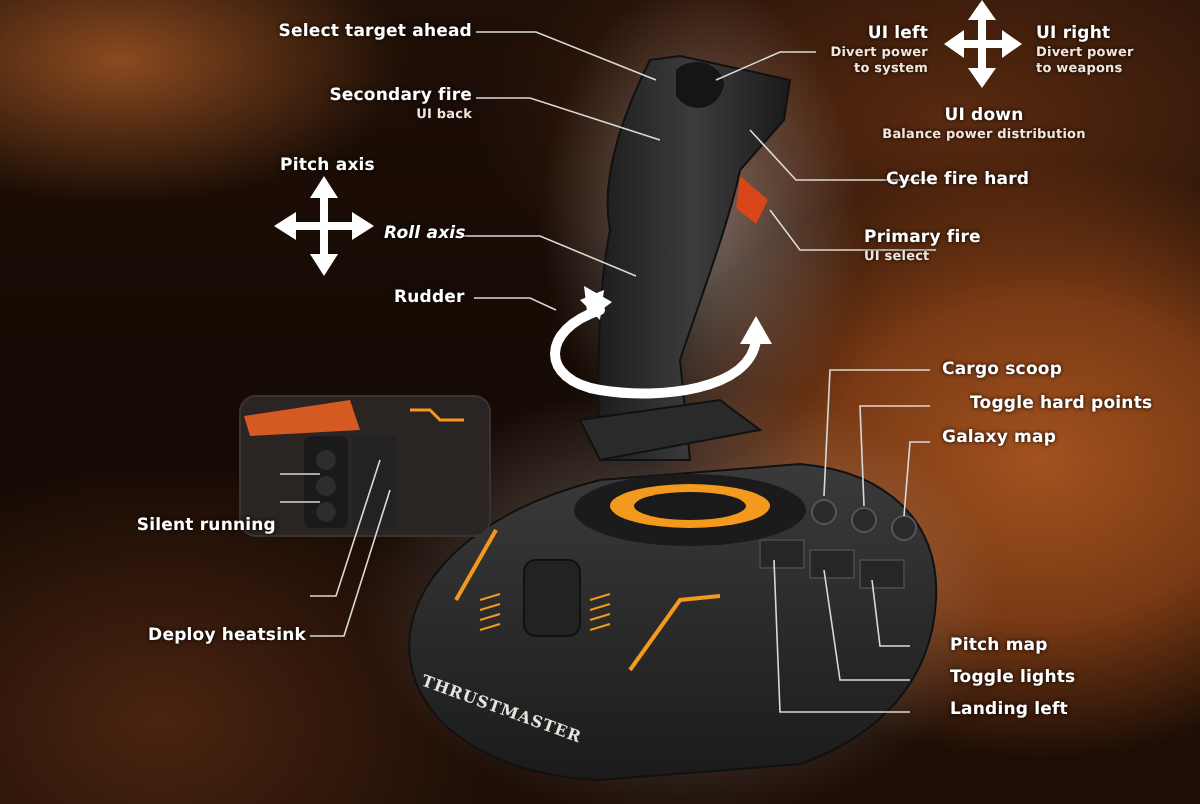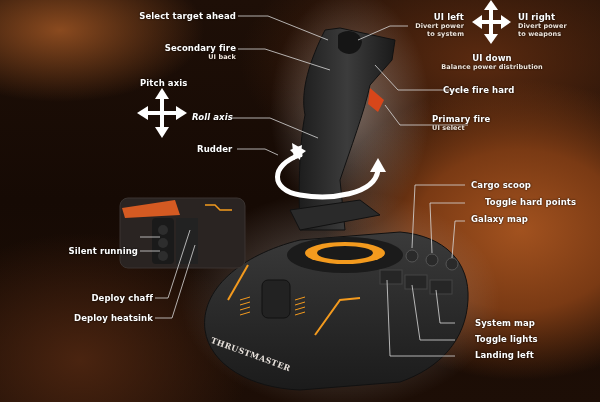--- a/index.html
+++ b/index.html
@@ -193,33 +193,30 @@
     <span>Cargo scoop</span>
   </div>
   <div class="label" style="left:471px; top:197px;margin-left:14px;">
     <span>Toggle hard points</span>
   </div>
   <div class="label" style="left:471px; top:214px;">
     <span>Galaxy map</span>
   </div>
 
   <div class="label" style="left:475px; top:318px;">
-    <span>System map</span>
+    <span>Pitch map</span>
   </div>
   <div class="label" style="left:475px; top:334px;">
     <span>Toggle lights</span>
   </div>
   <div class="label" style="left:475px; top:350px;">
     <span>Landing left</span>
   </div>
 
-  <div class="label right" style="left:20px; top:246px; width:118px;">
+  <div class="label right" style="left:20px; top:258px; width:118px;">
     <span>Silent running</span>
-  </div>
-  <div class="label right" style="left:40px; top:293px; width:113px;">
-    <span>Deploy chaff</span>
   </div>
   <div class="label right" style="left:30px; top:313px; width:123px;">
     <span>Deploy heatsink</span>
   </div>
 
   <div class="thrust-logo">THRUSTMASTER</div>
 </div>
 
 </body></html>

